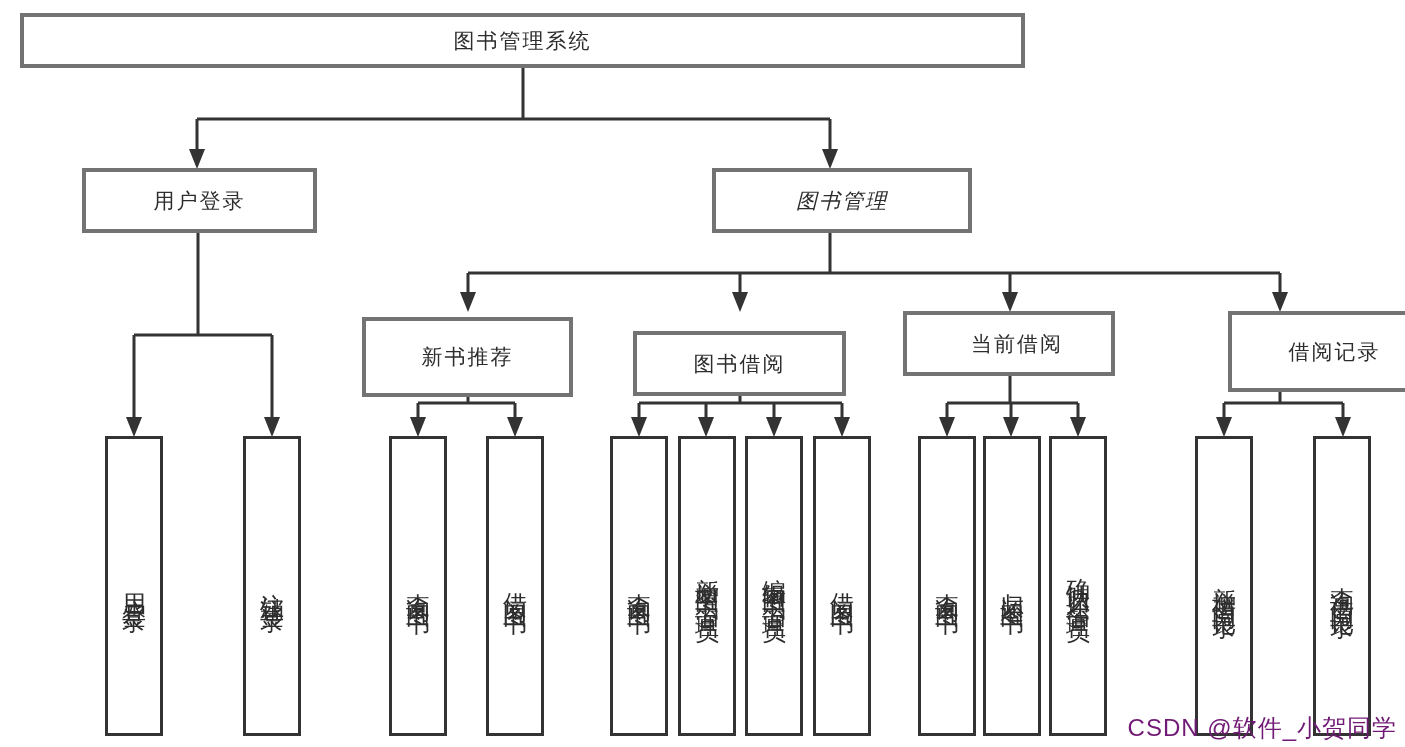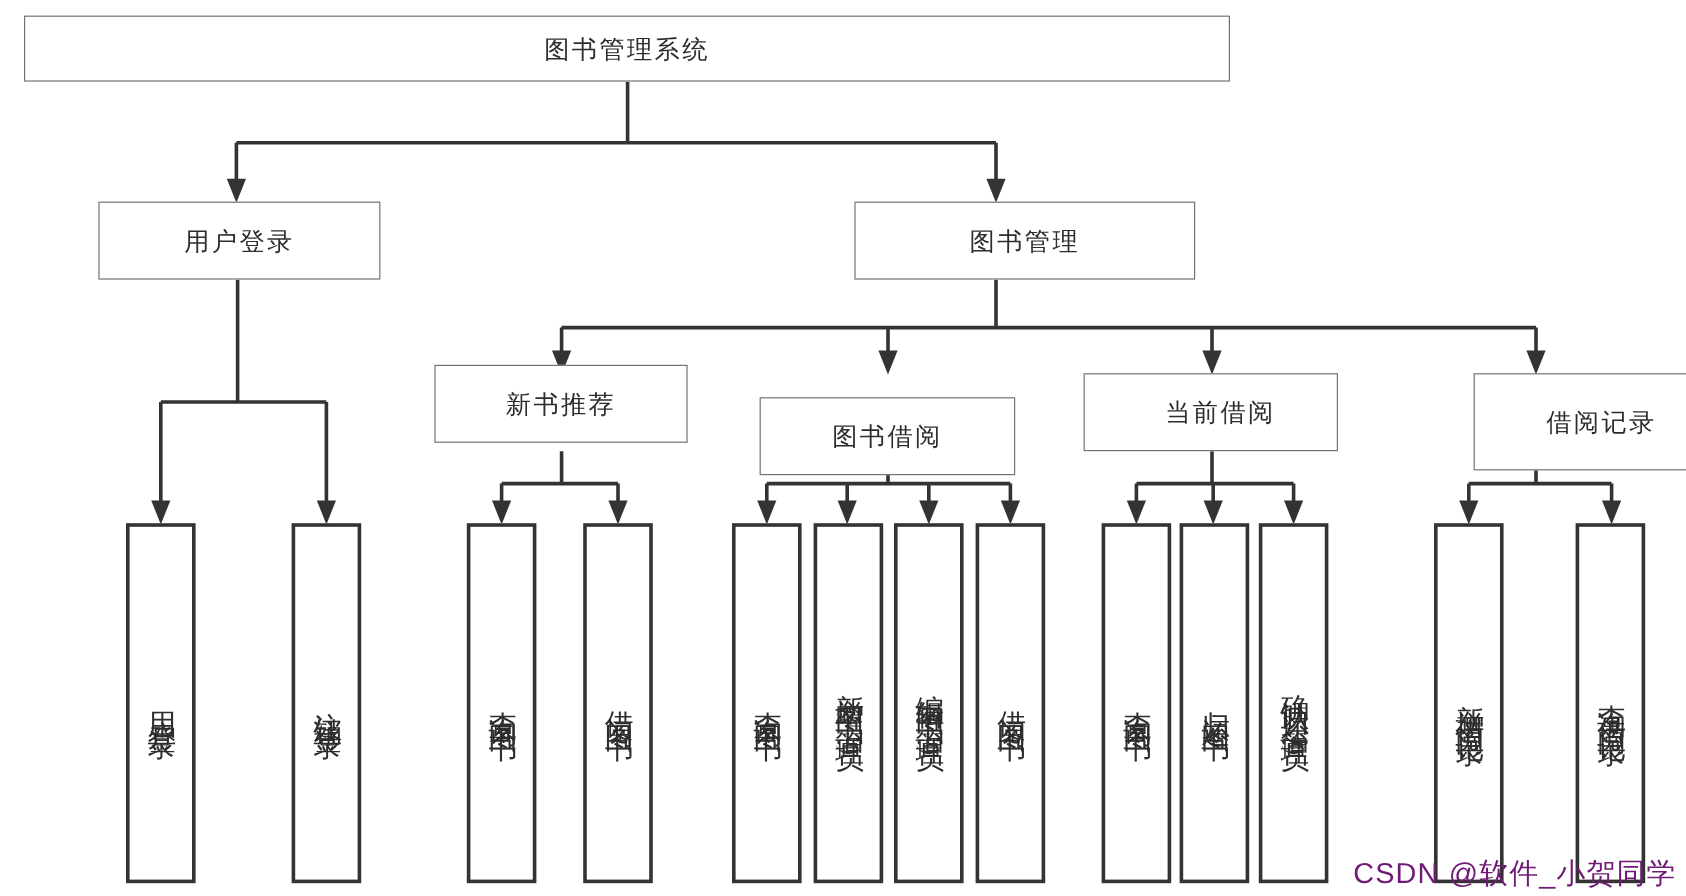--- a/index.html
+++ b/index.html
@@ -18,21 +18,21 @@
   svg.connectors {
     position: absolute;
     left: 0; top: 0;
     width: 1405px;
     height: 747px;
     pointer-events: none;
   }
   .hbox {
     position: absolute;
     box-sizing: border-box;
-    border: 1px solid #737373;
+    border: 4px solid #737373;
     background: #ffffff;
     display: flex;
     align-items: center;
     justify-content: center;
     font-size: 21px;
     letter-spacing: 2px;
     color: #2d2d2d;
     white-space: nowrap;
   }
   .leaf {
@@ -118,25 +118,25 @@
     </g>
   </svg>
 
   <div class="hbox" style="left:20px; top:13px; width:1005px; height:55px;">
     <span>图书管理系统</span>
   </div>
 
   <div class="hbox" style="left:82px; top:168px; width:235px; height:65px;">
     <span>用户登录</span>
   </div>
-  <div class="hbox" style="left:712px; top:168px; width:284px; height:65px;">
+  <div class="hbox" style="left:712px; top:168px; width:260px; height:65px;font-style:italic;">
     <span>图书管理</span>
   </div>
 
-  <div class="hbox" style="left:362px; top:304px; width:211px; height:65px;">
+  <div class="hbox" style="left:362px; top:317px; width:211px; height:80px;">
     <span>新书推荐</span>
   </div>
   <div class="hbox" style="left:633px; top:311px; width:213px; height:65px;margin-top:20px;">
     <span>图书借阅</span>
   </div>
   <div class="hbox" style="left:903px; top:311px; width:212px; height:65px;padding-left:16px;">
     <span>当前借阅</span>
   </div>
   <div class="hbox" style="left:1228px; top:311px; width:213px; height:81px;">
     <span>借阅记录</span>

